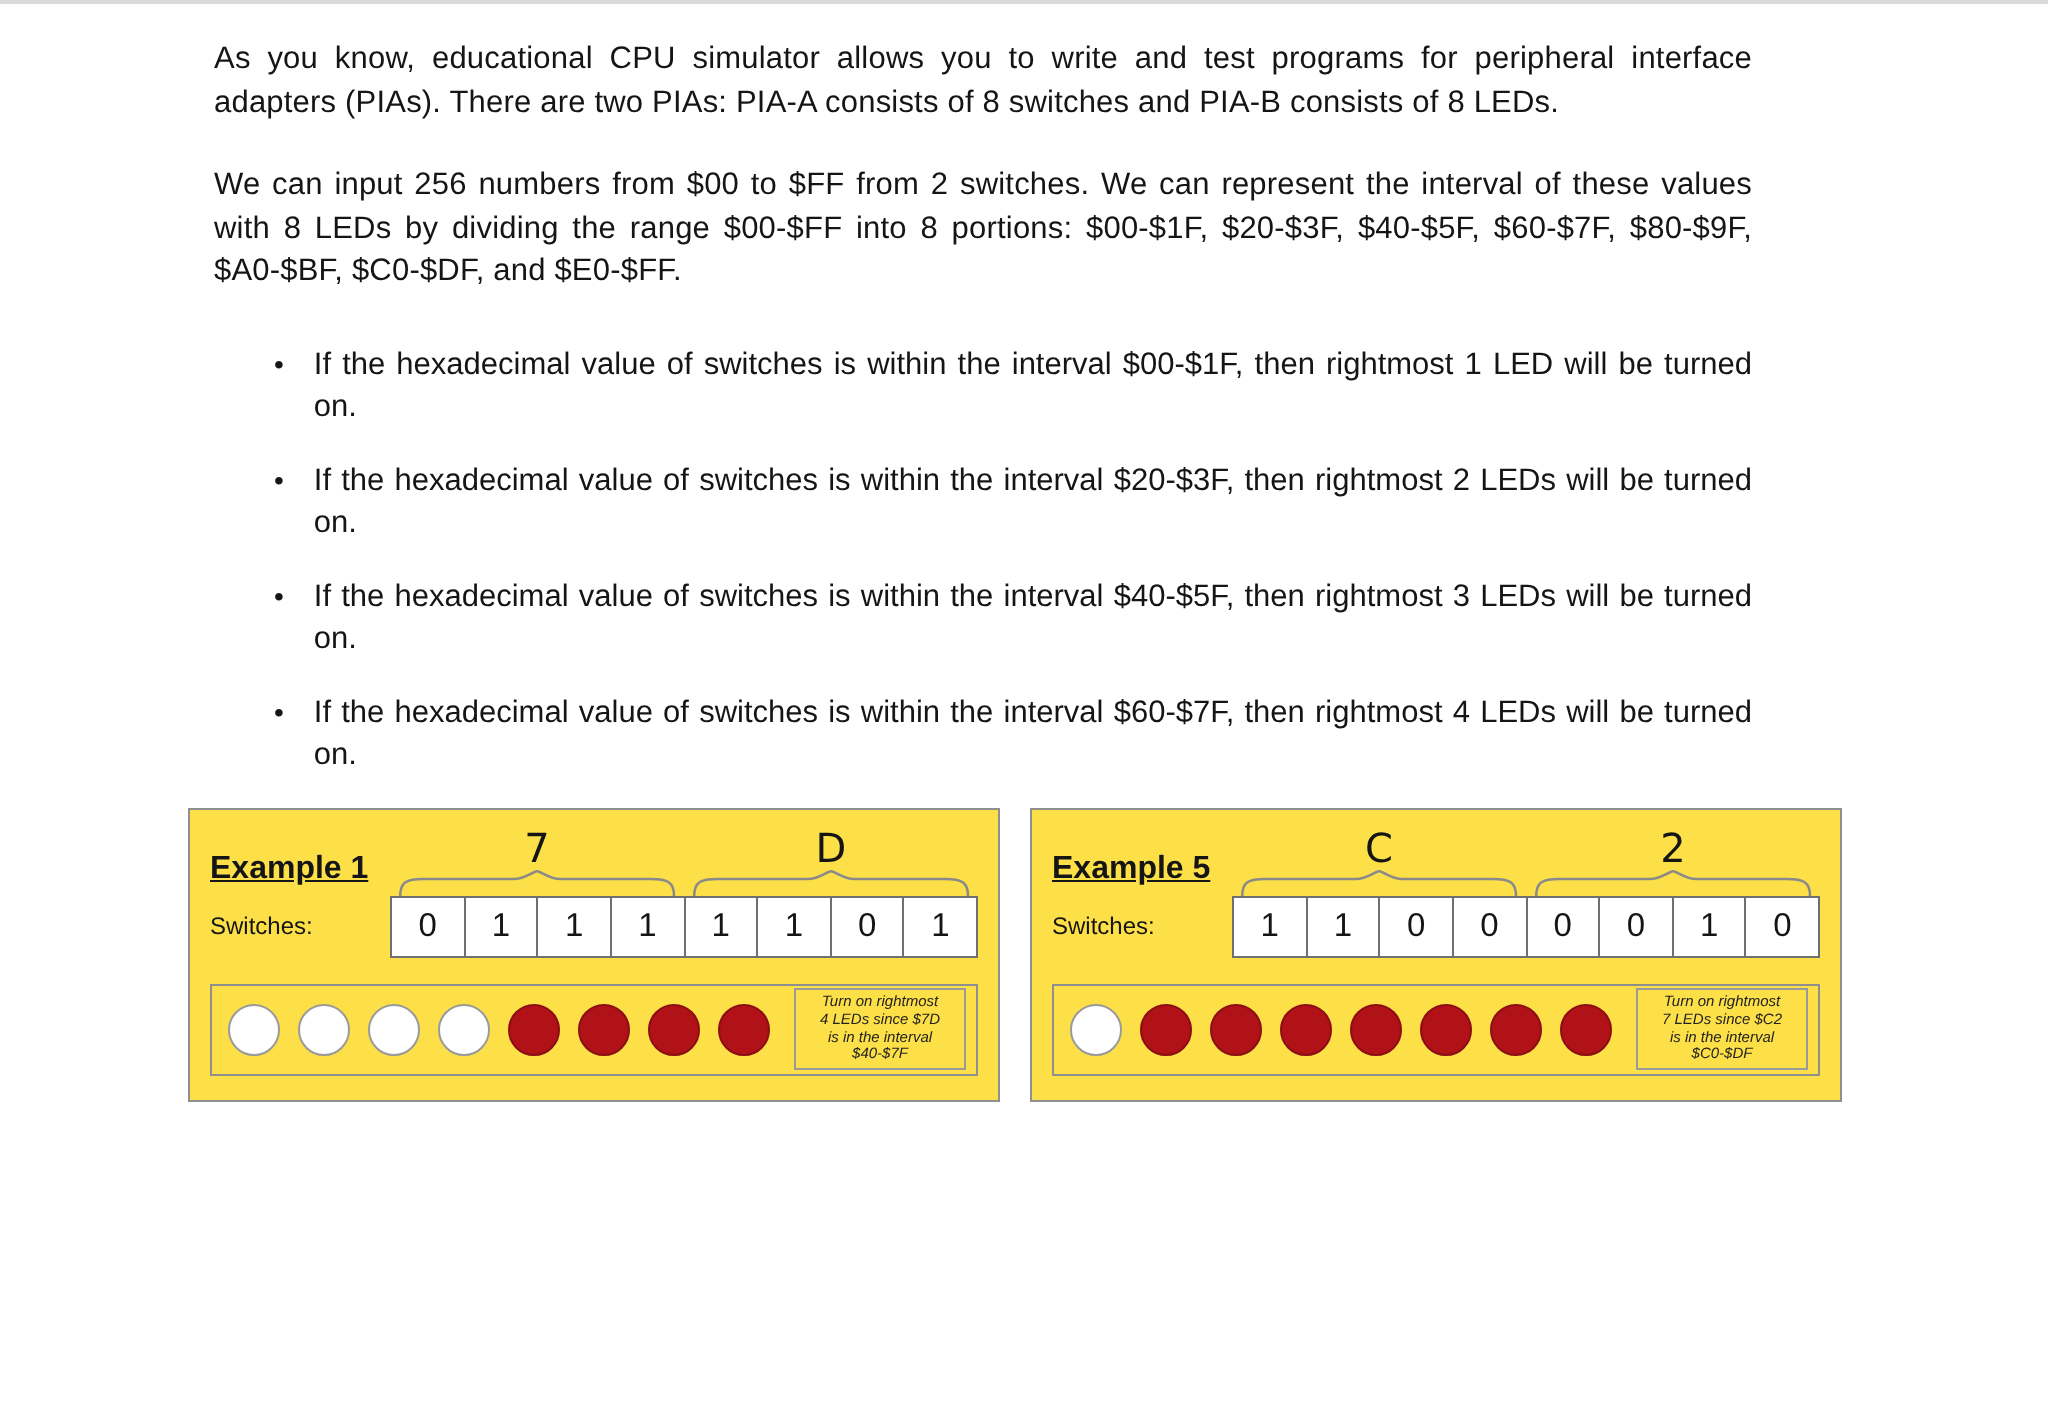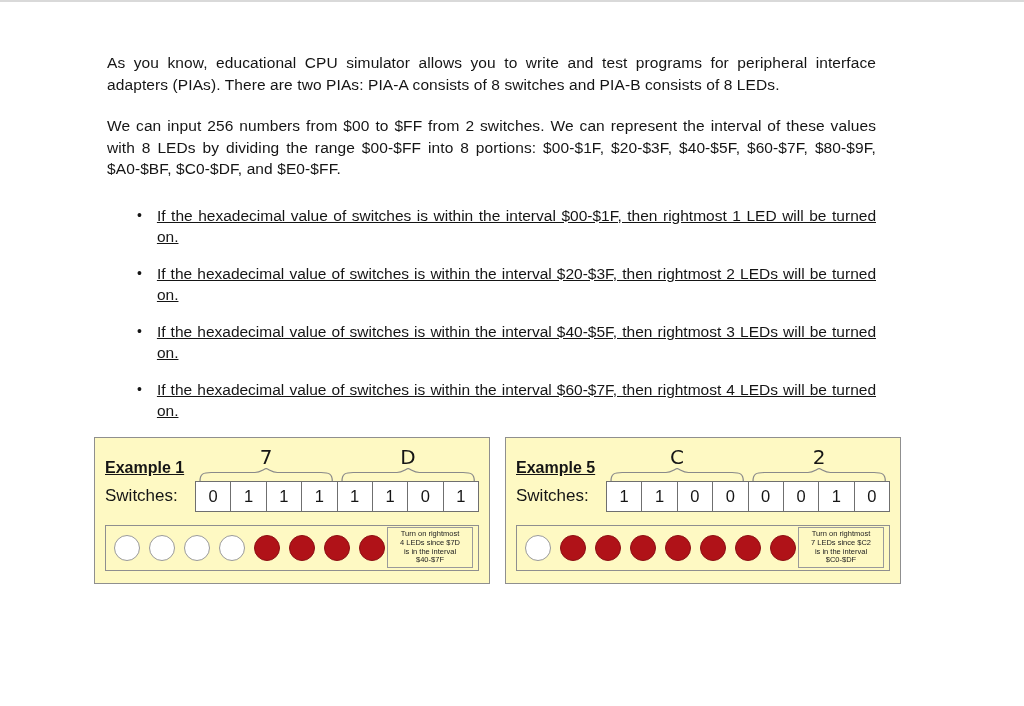--- a/index.html
+++ b/index.html
@@ -7,62 +7,62 @@
   body {
     background:#fafafa;
     font-family:"Liberation Sans","DejaVu Sans",sans-serif;
     color:#151515;
     overflow:hidden;
   }
   .page {
     width:1024px; height:706px; background:#ffffff;
     border-top:2px solid #d9d9d9;
   }
-  .content { padding:50px 148px 0 107px; }
+  .content { padding:17px 148px 0 107px; }
 
   p.para {
     font-size:15.5px; line-height:21.5px; text-align:justify;
     margin-bottom:20px; letter-spacing:.1px;
   }
 
   ul.bullets { list-style:none; margin:25px 0 0 30px; }
   li.bullet {
     display:flex; gap:15px; margin-bottom:15px;
     font-size:15.5px; line-height:21.5px;
   }
   .bullet-dot { font-size:14px; line-height:21.5px; flex:0 0 auto; }
-  .bullet-text { text-align:justify;text-decoration:underline; }
+  .bullet-text { text-align:justify; }
 
   .examples-row { display:flex; gap:15px; margin:12px 0 0 -13px; width:782px; }
   .example-box {
-    flex:1 1 0; border:1px solid #8f8f8f; background:#fef9c3;
+    flex:1 1 0; border:1px solid #8f8f8f; background:#fde047;
     padding:8px 10px 10px 10px; height:147px;
   }
   .ex-grid { display:grid; grid-template-columns:90px 1fr; }
   .ex-label {
     font-size:16px; font-weight:bold; text-decoration:underline;
     align-self:end; padding-bottom:4px; white-space:nowrap;
   }
   .braces { display:flex; }
   .brace-group { flex:1 1 0; display:flex; flex-direction:column; align-items:center; }
   .hex-digit { font-size:20px; line-height:22px; font-family:"DejaVu Sans",sans-serif; }
   .brace-svg { width:96%; height:13px; display:block; }
-  .sw-label { font-size:17px; align-self:center; }
+  .sw-label { font-size:12px; align-self:center; }
   .sw-row {
     display:flex; border:1px solid #6f6f6f; height:31px; background:#fff;
   }
   .sw-cell {
     flex:1 1 0; display:flex; align-items:center; justify-content:center;
     font-size:16.5px; border-left:1px solid #6f6f6f;
   }
   .sw-cell:first-child { border-left:none; }
 
   .led-panel {
     margin-top:13px; border:1px solid #8f8f8f; height:46px;
-    display:flex; align-items:center; padding:0 5px 0 8px; gap:2px;
+    display:flex; align-items:center; padding:0 5px 0 8px; gap:12px;font-style:italic;
   }
   .led-row { display:flex; align-items:center; gap:9px; }
   .led {
     width:26px; height:26px; border-radius:50%; display:inline-block;
     background:#ffffff; border:1.4px solid #9a9a9a;
   }
   .led.on { background:var(--led-on,#b01218); border-color:#8c0e13; }
   .led-note {
     margin-left:auto; border:1px solid #9a9a9a; width:86px;
     padding:2px 1px; text-align:center;

